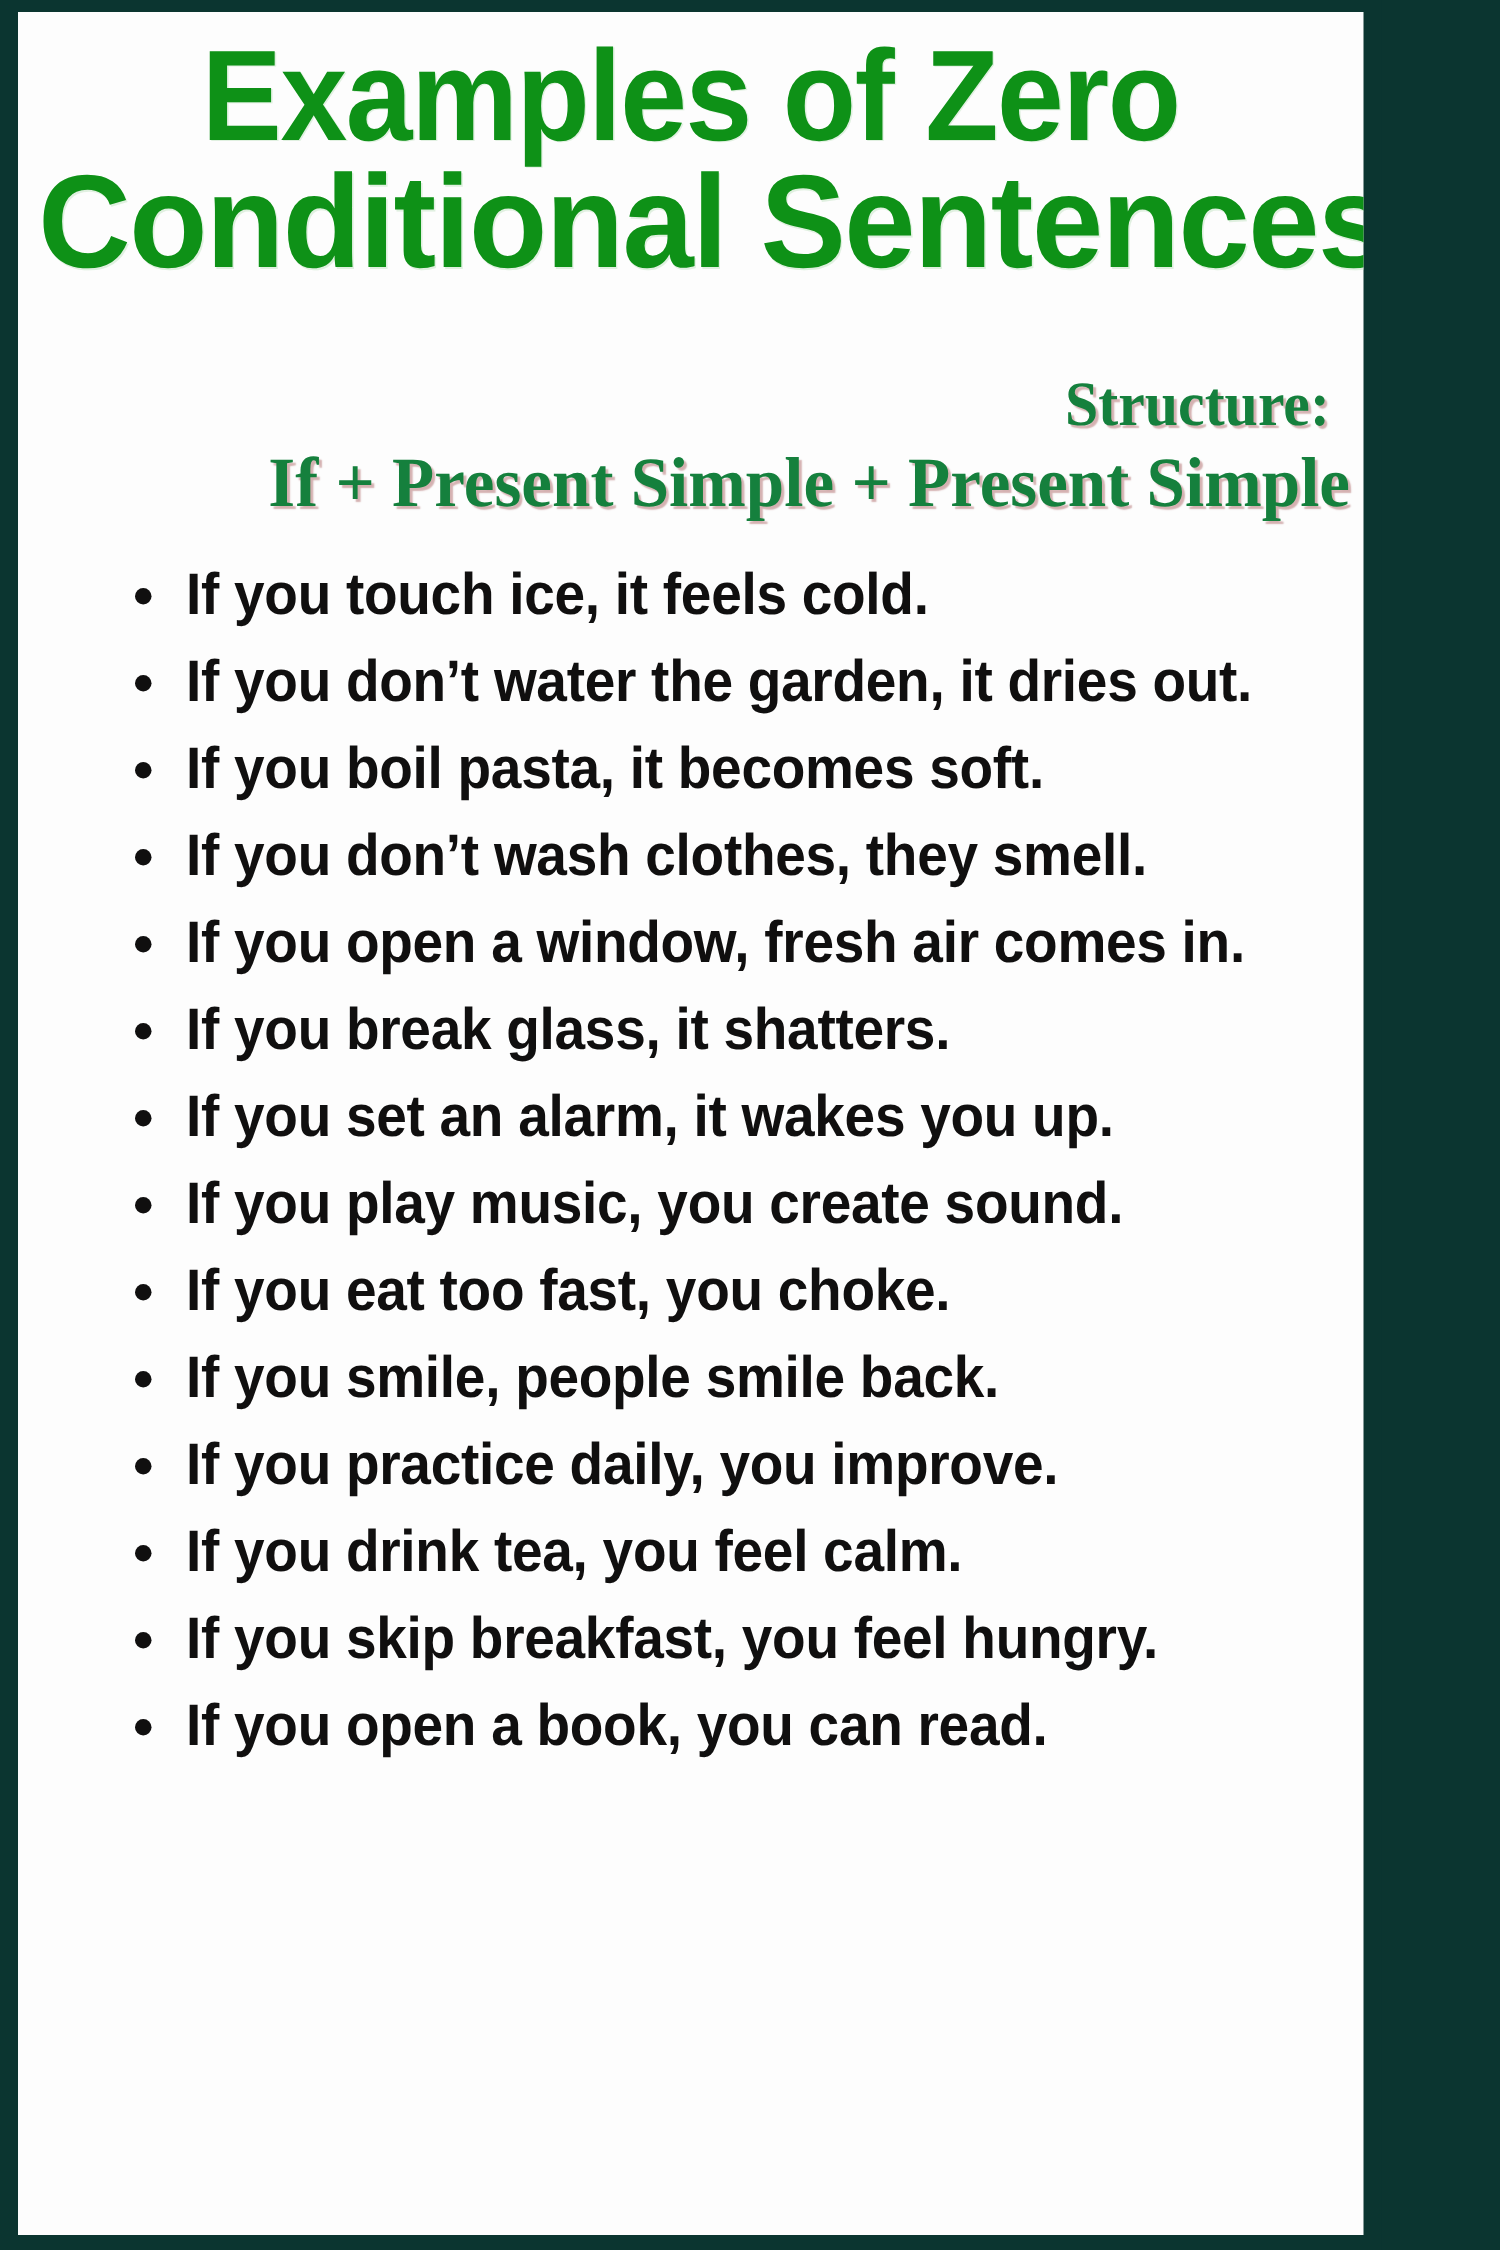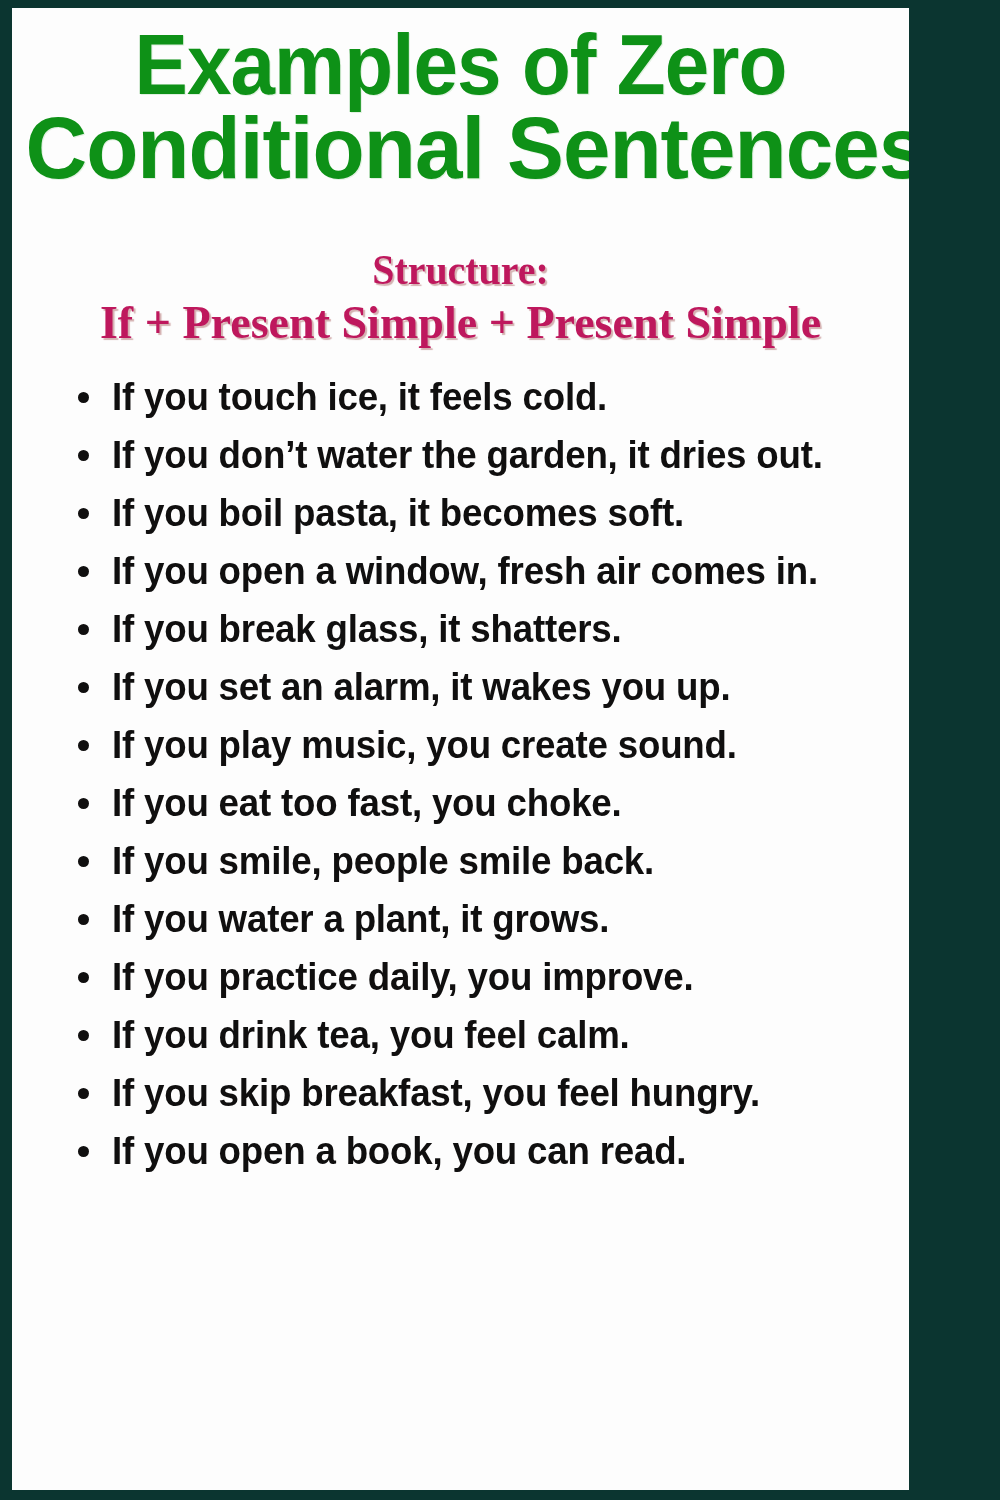--- a/index.html
+++ b/index.html
@@ -59,22 +59,22 @@
     font-size: 88px;
     transform: scaleX(0.97);
   }
 
   
   .structure-block {
     position: absolute;
     left: 0;
     right: 0;
     top: 238px;
-    text-align: center;
-    color: #be185d;
+    text-align: right;
+    color: #15803d;
     font-family: "Liberation Serif", "DejaVu Serif", serif;
     font-weight: bold;
     text-shadow: 2px 2px 1px rgba(120,0,0,0.30);
   }
   .structure-head {
     display: block;
     font-size: 42px;
     line-height: 48px;
     transform: scaleX(0.95);
     transform-origin: center center;
@@ -84,21 +84,21 @@
     font-size: 47px;
     line-height: 56px;
     white-space: nowrap;
     transform: scaleX(0.98);
     transform-origin: center center;
   }
 
   
   .examples-list {
     position: absolute;
-    left: 0;
+    left: 12px;
     right: 0;
     top: 360px;
     margin: 0;
     padding: 0;
     list-style: none;
   }
   .example-item {
     position: relative;
     height: 58px;
     line-height: 58px;
@@ -139,27 +139,27 @@
 
     <div class="structure-block">
       <span class="structure-head">Structure:</span>
       <span class="structure-formula">If + Present Simple + Present Simple</span>
     </div>
 
     <ul class="examples-list" id="examples-list">
         <li class="example-item"><span class="bullet"></span><span class="example-text">If you touch ice, it feels cold.</span></li>
         <li class="example-item"><span class="bullet"></span><span class="example-text">If you don’t water the garden, it dries out.</span></li>
         <li class="example-item"><span class="bullet"></span><span class="example-text">If you boil pasta, it becomes soft.</span></li>
+        <li class="example-item"><span class="bullet"></span><span class="example-text">If you don’t wash clothes, they smell.</span></li>
         <li class="example-item"><span class="bullet"></span><span class="example-text">If you open a window, fresh air comes in.</span></li>
         <li class="example-item"><span class="bullet"></span><span class="example-text">If you break glass, it shatters.</span></li>
         <li class="example-item"><span class="bullet"></span><span class="example-text">If you set an alarm, it wakes you up.</span></li>
         <li class="example-item"><span class="bullet"></span><span class="example-text">If you play music, you create sound.</span></li>
         <li class="example-item"><span class="bullet"></span><span class="example-text">If you eat too fast, you choke.</span></li>
         <li class="example-item"><span class="bullet"></span><span class="example-text">If you smile, people smile back.</span></li>
-        <li class="example-item"><span class="bullet"></span><span class="example-text">If you water a plant, it grows.</span></li>
         <li class="example-item"><span class="bullet"></span><span class="example-text">If you practice daily, you improve.</span></li>
         <li class="example-item"><span class="bullet"></span><span class="example-text">If you drink tea, you feel calm.</span></li>
         <li class="example-item"><span class="bullet"></span><span class="example-text">If you skip breakfast, you feel hungry.</span></li>
         <li class="example-item"><span class="bullet"></span><span class="example-text">If you open a book, you can read.</span></li>
       </ul>
 
   </div>
 </div>
 
 </body></html>

